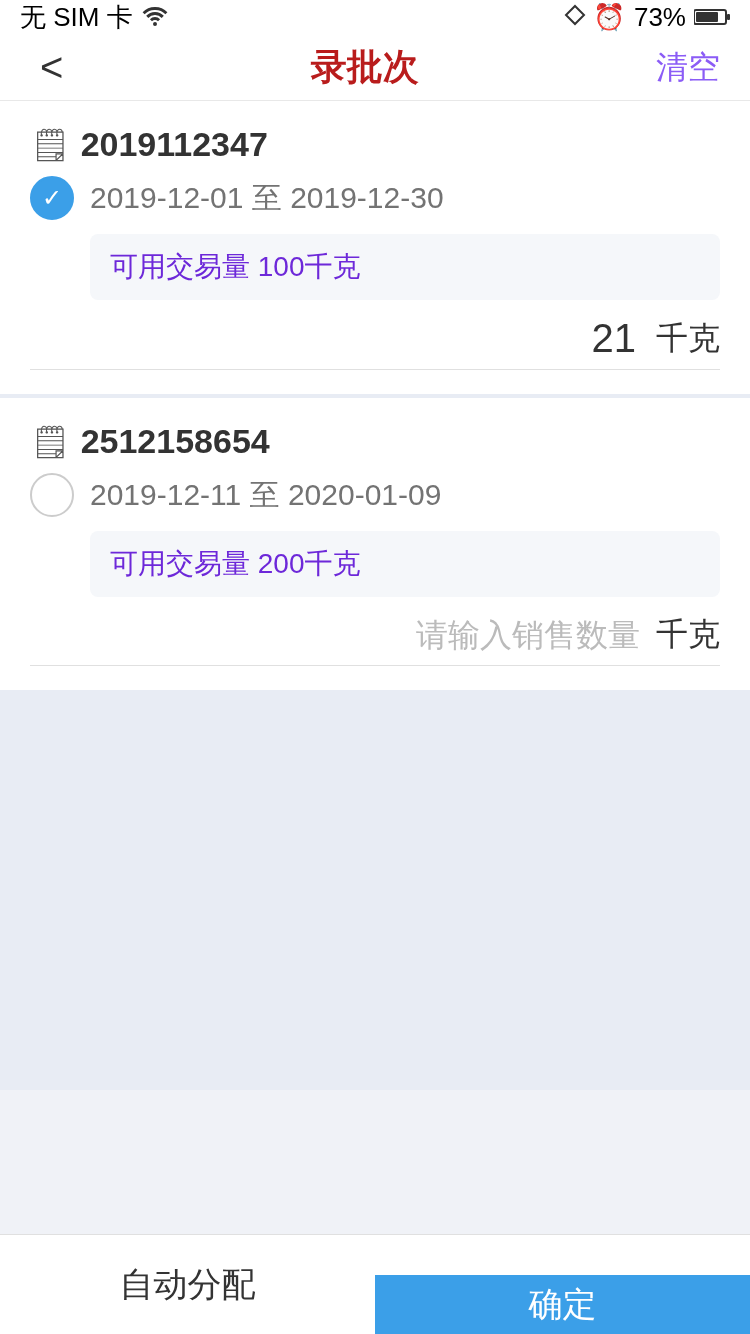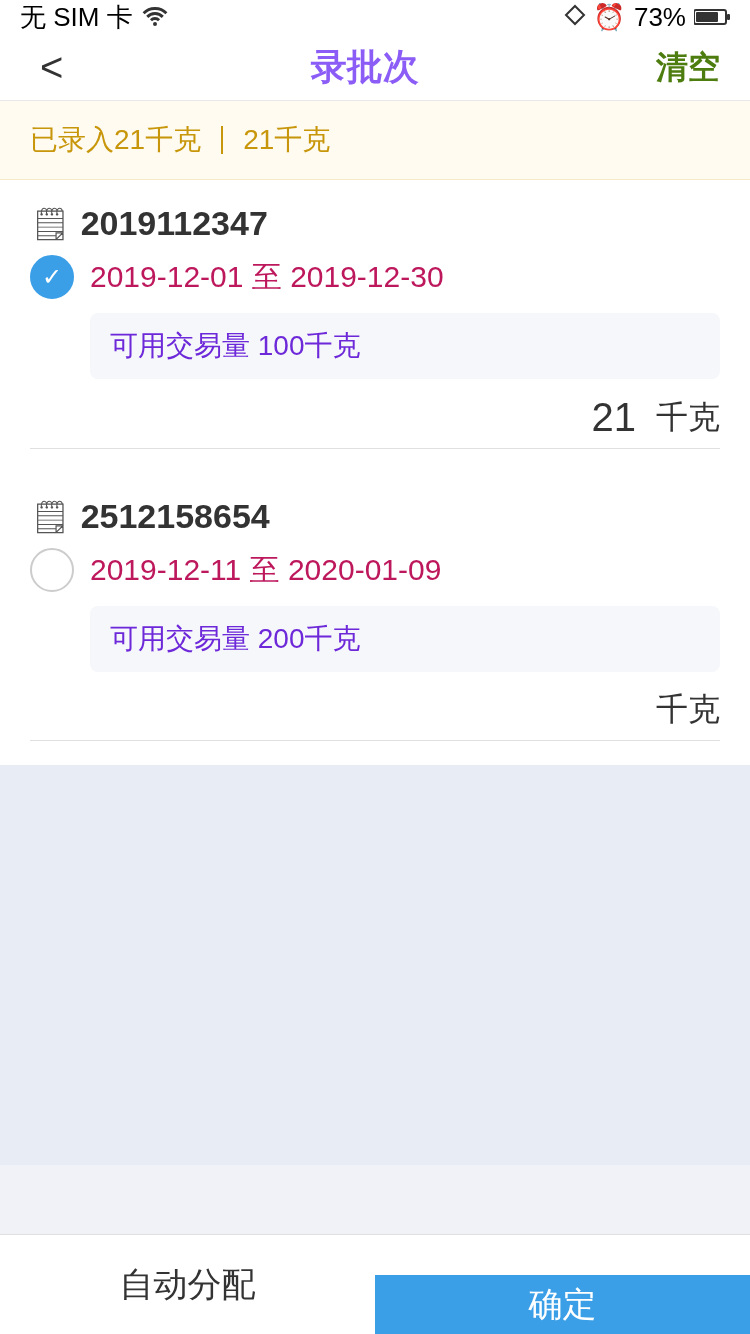--- a/index.html
+++ b/index.html
@@ -58,27 +58,26 @@
     }
     .nav-back {
       font-size: 40px;
       color: #333;
       cursor: pointer;
       padding: 10px;
     }
     .nav-title {
       font-size: 36px;
       font-weight: 600;
+      color: #b91c1c;
+    }
+    .nav-clear {
+      font-size: 32px;
       color: #8b5cf6;
-    }
-    .nav-clear {
-      font-size: 32px;
-      color: #4d7c0f;
       cursor: pointer;
-      font-weight: bold;
     }
 
     
     .info-banner {
       background: #fffbf0;
       padding: 20px 30px;
       display: flex;
       align-items: center;
       gap: 20px;
       border-bottom: 1px solid #f5e9c8;
@@ -142,21 +141,21 @@
     .radio-check {
       color: #fff;
       font-size: 24px;
       display: none;
     }
     .radio-circle.checked .radio-check {
       display: block;
     }
     .batch-date {
       font-size: 30px;
-      color: #be185d;
+      color: #737373;
     }
     .batch-available {
       background: #f5f7fa;
       border-radius: 8px;
       padding: 14px 20px;
       font-size: 28px;
       color: #6d28d9;
       margin-left: 60px;
     }
     .quantity-row {
@@ -281,25 +280,20 @@
       </span>
     </div>
   </div>
 
   <div class="nav-bar">
     <span class="nav-back">&lt;</span>
     <span class="nav-title">录批次</span>
     <span class="nav-clear">清空</span>
   </div>
 
-  <div class="info-banner">
-    <span class="info-label">已录入21千克</span>
-    <div class="info-divider"></div>
-    <span class="info-value">21千克</span>
-  </div>
 
   <div class="batch-item">
     <div class="batch-header">
       <span class="batch-id-icon">🗒</span>
       <span class="batch-id">2019112347</span>
     </div>
     <div class="batch-date-row">
       <div class="radio-circle checked">
         <span class="radio-check">✓</span>
       </div>
@@ -320,20 +314,21 @@
       <span class="batch-id">2512158654</span>
     </div>
     <div class="batch-date-row">
       <div class="radio-circle">
         
       </div>
       <span class="batch-date">2019-12-11 至 2020-01-09</span>
     </div>
     <div class="batch-available">可用交易量 200千克</div>
     <div class="quantity-input-row">
+      <input class="quantity-input" type="text" placeholder="请输入销售数量" style="">
       <span class="quantity-unit">千克</span>
     </div>
   </div>
 
   <div class="bottom-area"></div>
 
   <div class="bottom-buttons">
     <button class="btn-auto">自动分配</button>
     <button class="btn-confirm">确定</button>
   </div>

